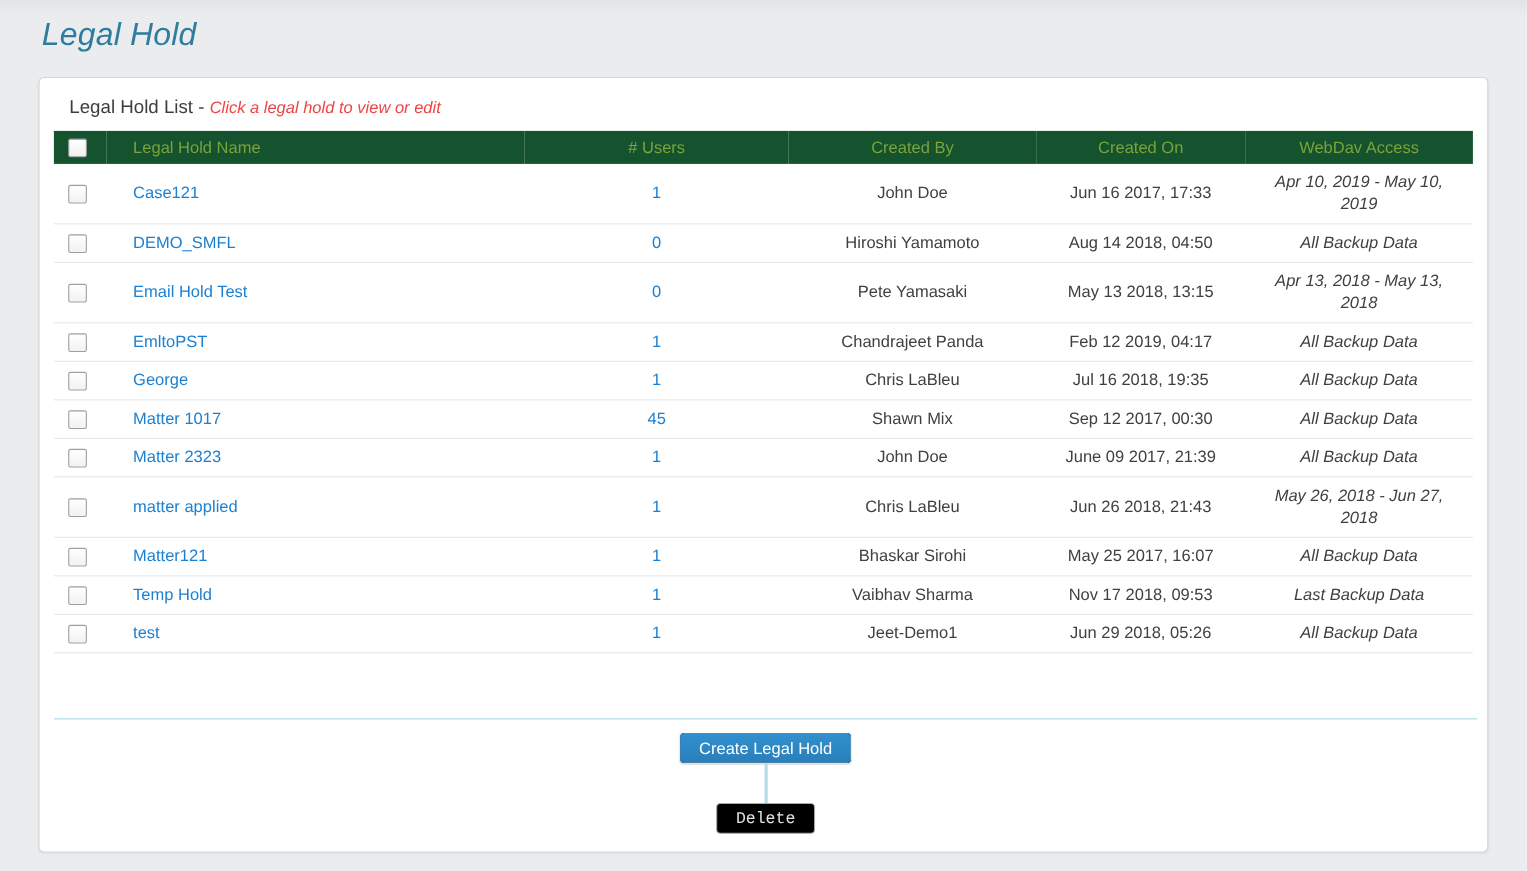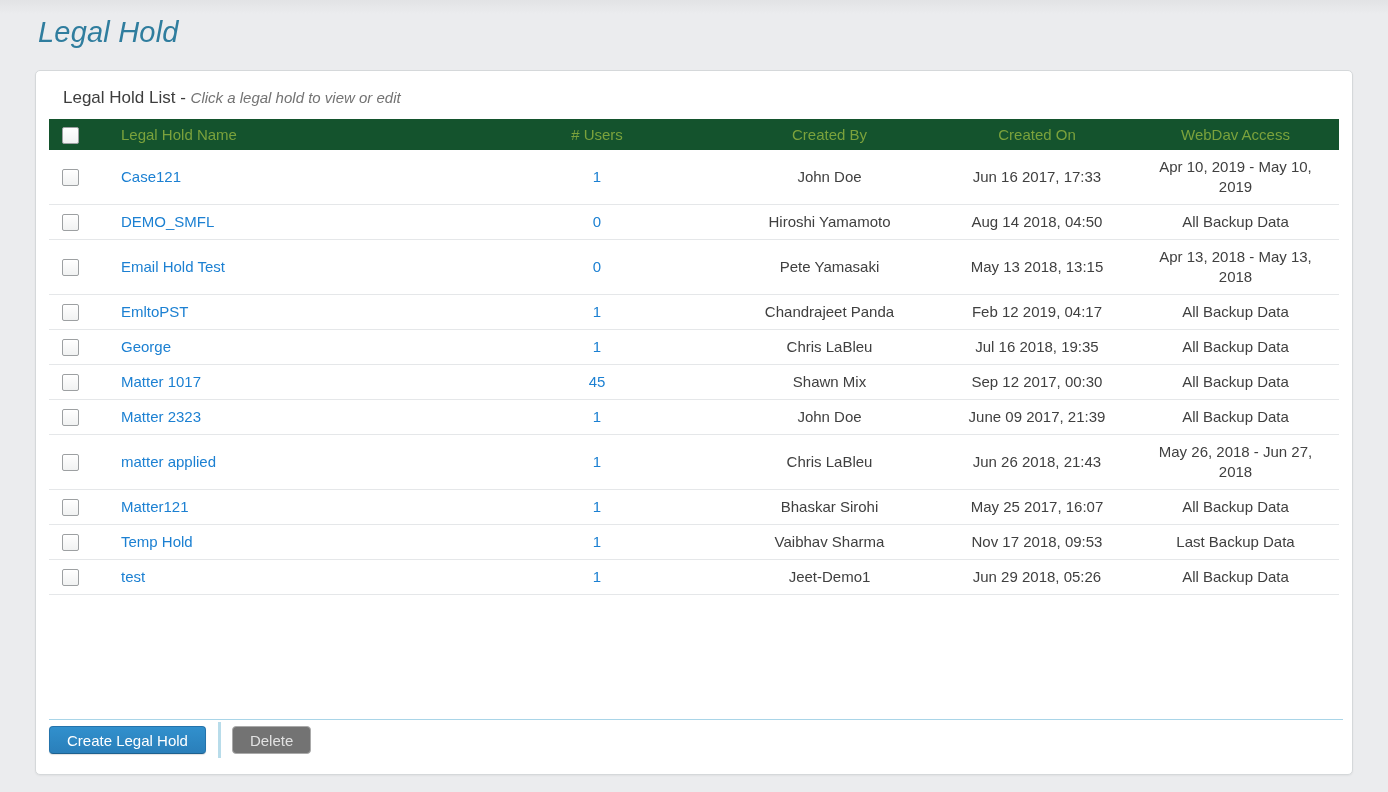--- a/index.html
+++ b/index.html
@@ -29,21 +29,21 @@
     box-shadow: 0 1px 2px rgba(0,0,0,0.05);
   }
   .card-heading {
     padding: 17px 14px 11px 27px;
     font-size: 17px;
     color: #3d3d3d;
   }
   .card-heading .hint {
     font-style: italic;
     font-size: 15px;
-    color: #737373;
+    color: #ef4444;
   }
   table.lh-table {
     width: calc(100% - 26px);
     margin: 0 13px;
     border-collapse: collapse;
     table-layout: fixed;
     font-size: 15px;
   }
   .lh-table thead th {
     background: #14532d;
@@ -61,21 +61,21 @@
   .col-createdon { width: 190px; }
   .lh-table thead th.th-name { text-align: left; padding-left: 24px; }
   .lh-table tbody td {
     border-bottom: 1px solid #e5e7e9;
     padding: 7px 8px;
     text-align: center;
     vertical-align: middle;
     color: #404040;
     line-height: 20px;
   }
-  .lh-table tbody td.cell-webdav { padding-left: 26px; padding-right: 26px; }
+  .lh-table tbody td.cell-webdav { padding-left: 26px; padding-right: 26px; font-style: italic; }
   .lh-table td.cell-check, .lh-table th.th-check { text-align: left; padding-left: 13px; }
   .cell-name {
     text-align: left !important;
     padding-left: 24px !important;
   }
   .cell-name a, .cell-users a {
     color: #1c80d2;
     text-decoration: none;
     cursor: pointer;
   }
@@ -88,23 +88,24 @@
     background: linear-gradient(#ffffff, #f1f2f2);
     box-shadow: inset 0 1px 0 rgba(255,255,255,0.8);
     vertical-align: middle;
     cursor: pointer;
     display: inline-block;
   }
   .card-footer {
     position: absolute;
     left: 13px; right: 9px; bottom: 0;
     border-top: 1px solid #a9d5e8;
-    padding: 2px 0 16px 0;
+    padding: 12px 0 16px 0;
     display: flex;
     align-items: center;
+    flex-direction: column;
   }
   .btn {
     font-family: "Liberation Sans", sans-serif;
     font-size: 15px;
     border-radius: 4px;
     padding: 5px 17px;
     height: 28px;
     line-height: 17px;
   }
   .btn-create {
@@ -115,24 +116,25 @@
     cursor: pointer;
     box-shadow: 0 1px 1px rgba(0,0,0,0.12);
   }
   .btn-divider {
     width: 0;
     height: 36px;
     border-left: 3px solid #b8dcea;
     margin: 0 11px 0 12px;
   }
   .btn-delete {
-    background: #737373;
+    background: #000000;
     border: 1px solid #aaaaaa;
     color: #e2e2e2;
     cursor: default;
+    font-family: Liberation Mono, monospace;
   }
 </style>
 </head>
 <body>
 
 <h1 class="page-title">Legal Hold</h1>
 
 <div class="card">
   <div class="card-heading">
     <span>Legal Hold List -</span>

